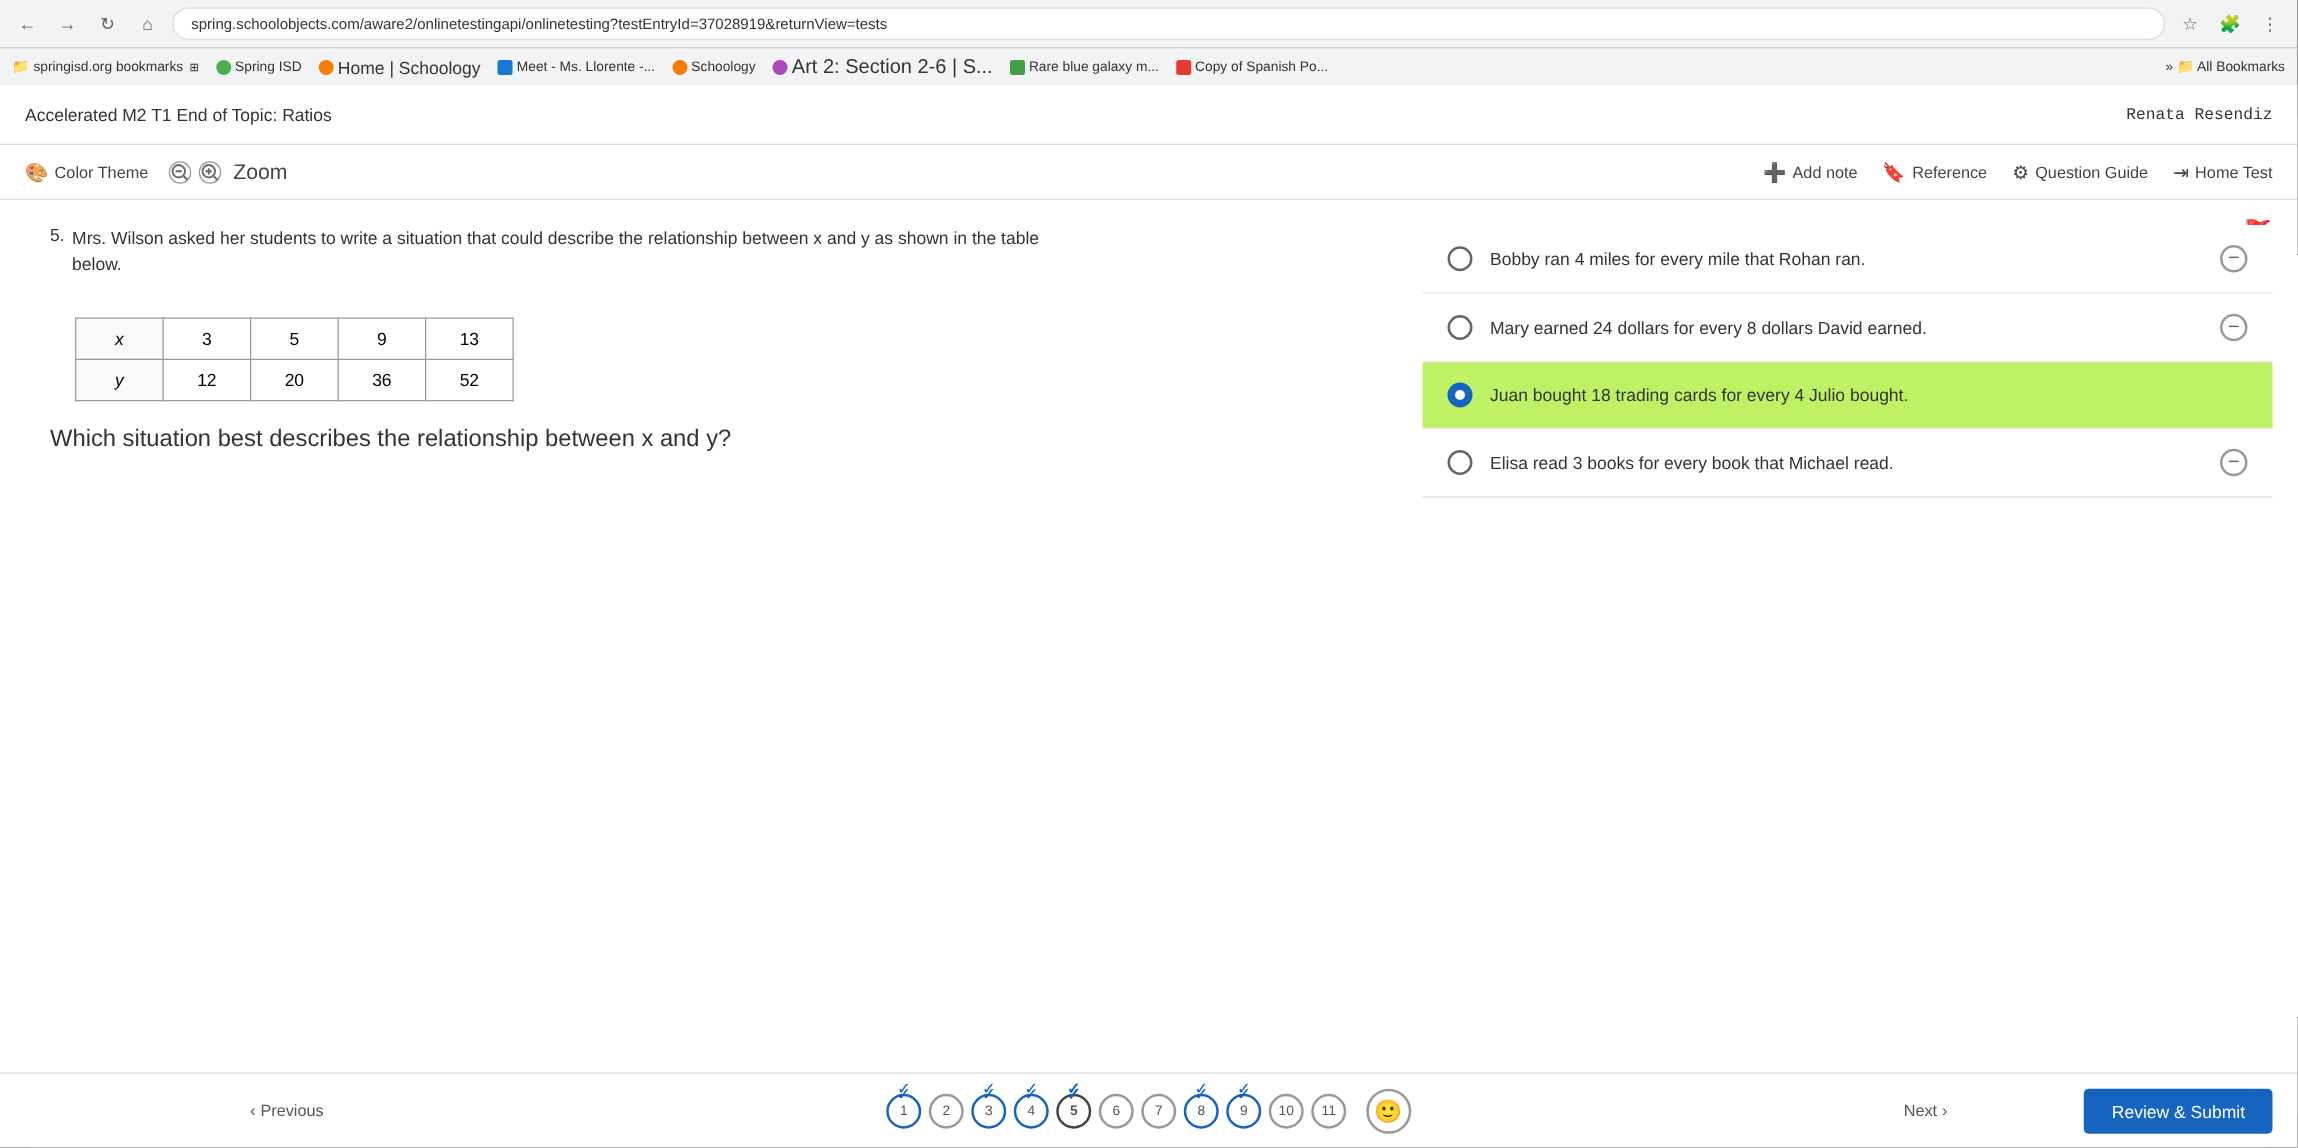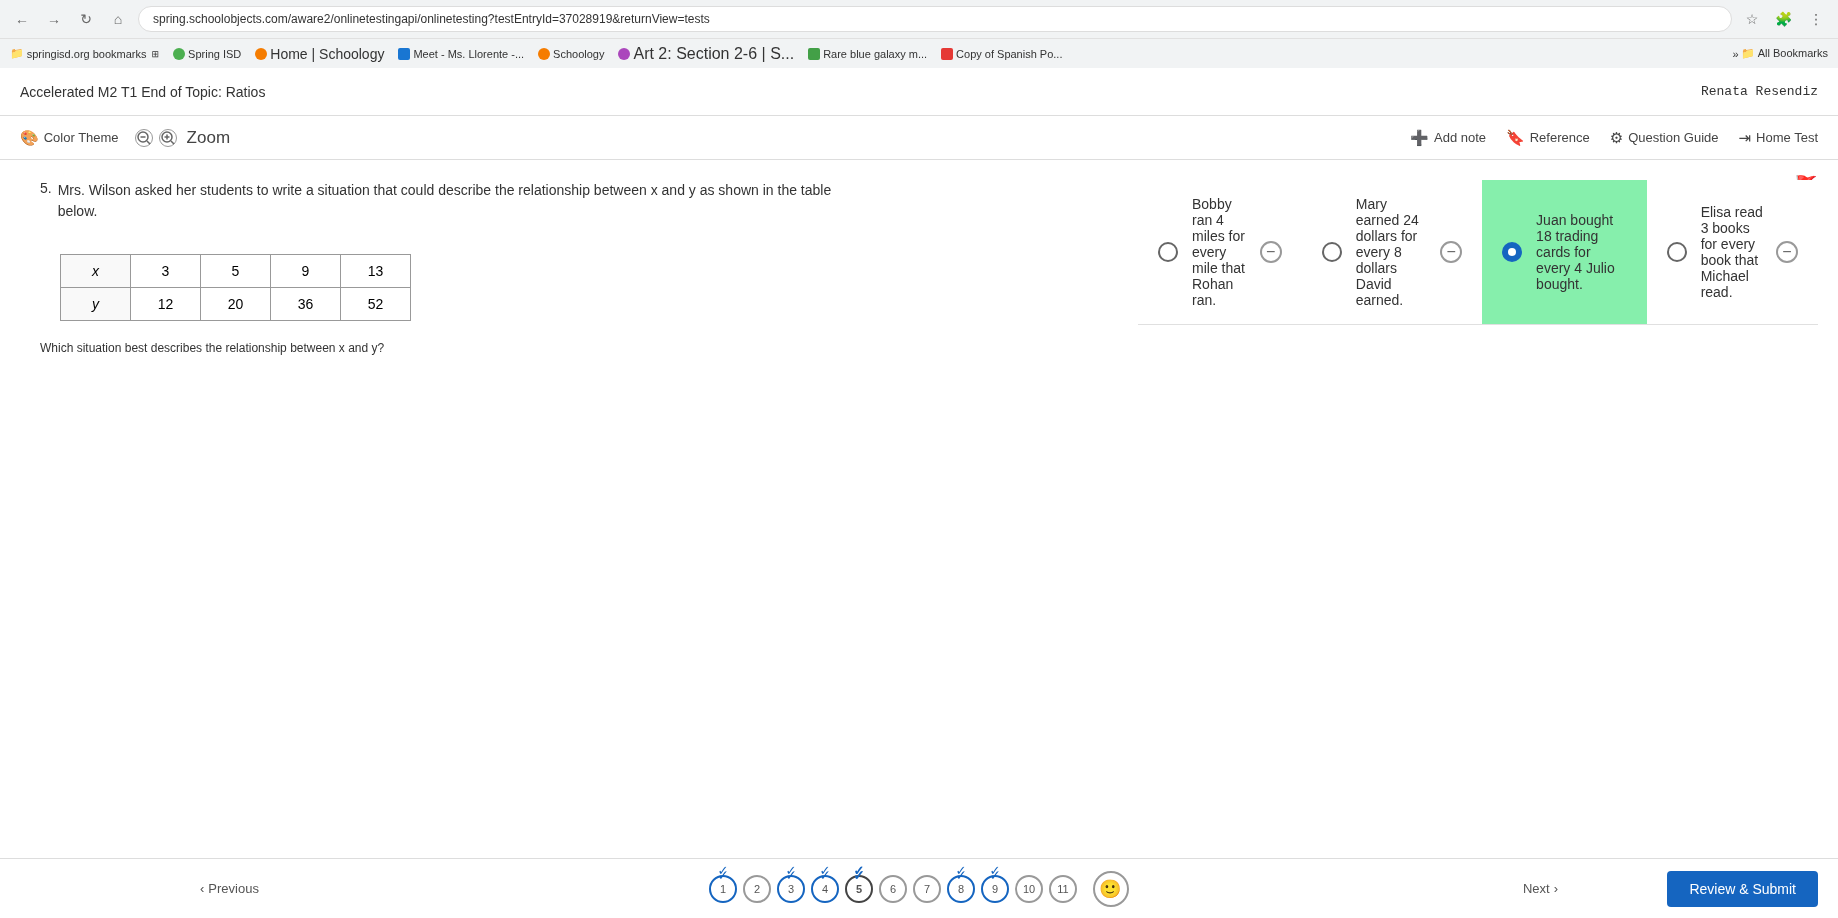--- a/index.html
+++ b/index.html
@@ -183,47 +183,47 @@
       font-size: 14px;
       min-width: 70px;
       background: white;
     }
     .data-table td.row-label {
       font-style: italic;
       background: #f9f9f9;
     }
 
     .sub-question {
-      font-size: 12px;
+      font-size: 19px;
       color: #333;
       margin-top: 16px;
     }
 
     
     .answers-panel {
       position: absolute;
       top: 20px;
       right: 20px;
       width: 680px;
       display: flex;
-      flex-direction: row;
+      flex-direction: column;
       gap: 0;
     }
 
     .answer-option {
       display: flex;
       align-items: center;
       padding: 16px 20px;
       border-bottom: 1px solid #e0e0e0;
       cursor: pointer;
       position: relative;
       background: white;
     }
     .answer-option.selected {
-      background: #86efac;
+      background: #bef264;
     }
 
     .radio-circle {
       width: 20px; height: 20px;
       border: 2px solid #666;
       border-radius: 50%;
       display: flex; align-items: center; justify-content: center;
       margin-right: 14px;
       flex-shrink: 0;
     }

